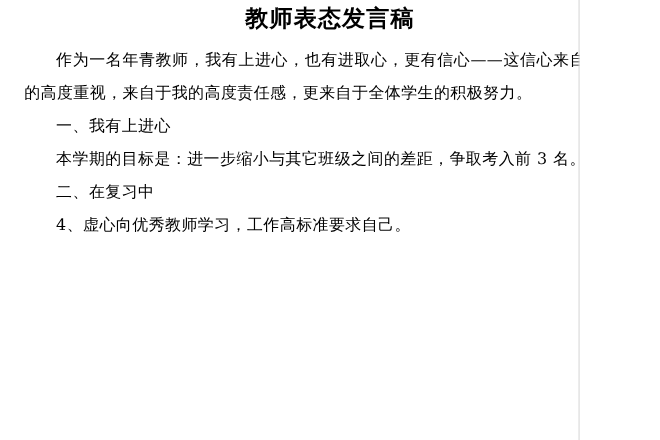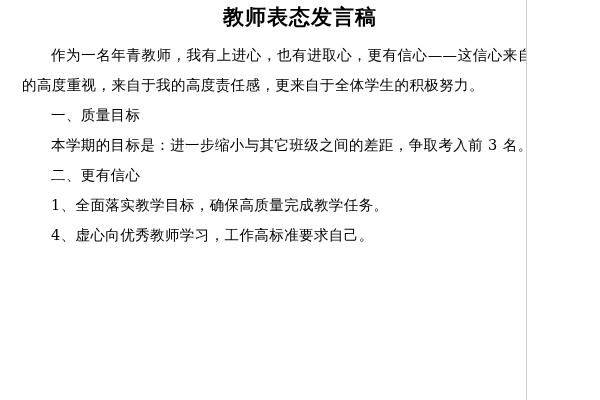--- a/index.html
+++ b/index.html
@@ -66,27 +66,26 @@
 <body>
 
 <div class="page">
 
   <div class="doc-body">
 
     <div class="doc-title">教师表态发言稿</div>
 
     <p class="para indent">作为一名年青教师，我有上进心，也有进取心，更有信心——这信心来自于领导的高度重视，来自于我的高度责任感，更来自于全体学生的积极努力。</p>
 
-    <p class="para indent">一、质量目标</p>
+    <p class="para indent">一、我有上进心</p>
 
     <p class="para indent">本学期的目标是：进一步缩小与其它班级之间的差距，争取考入前 3 名。</p>
 
-    <p class="para indent">二、更有信心</p>
+    <p class="para indent">二、在复习中</p>
 
-    <p class="para indent">1、全面落实教学目标，确保高质量完成教学任务。</p>
 
     <p class="para indent">4、虚心向优秀教师学习，工作高标准要求自己。</p>
 
 
   </div>
 
   <div class="right-edge">
     <div class="edge-fill"></div>
   </div>
 

